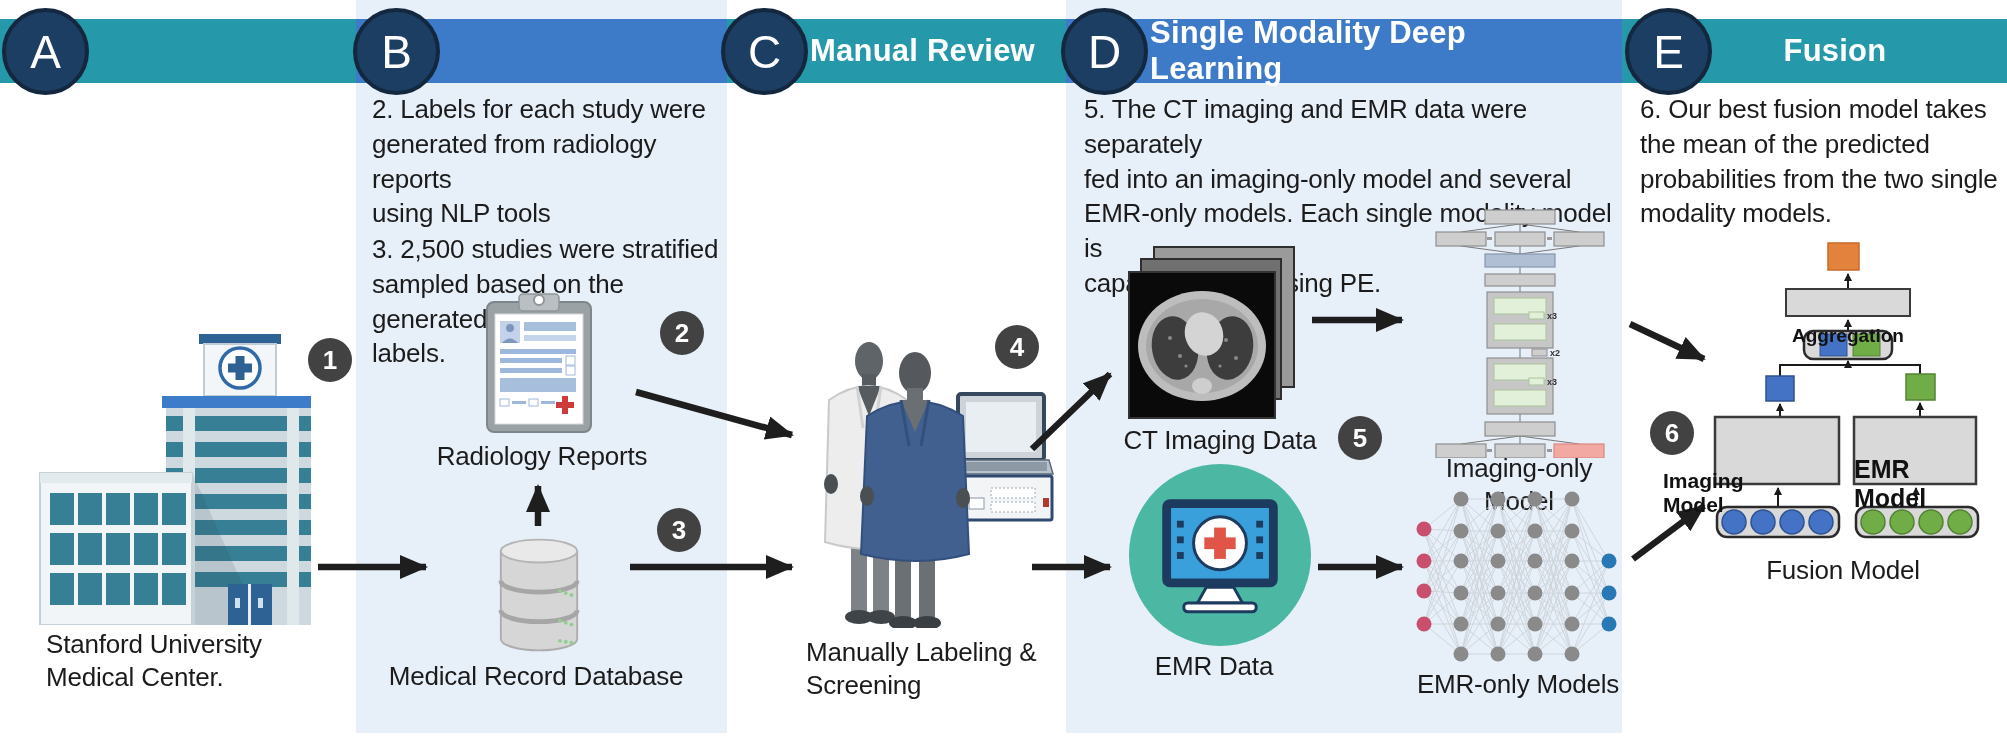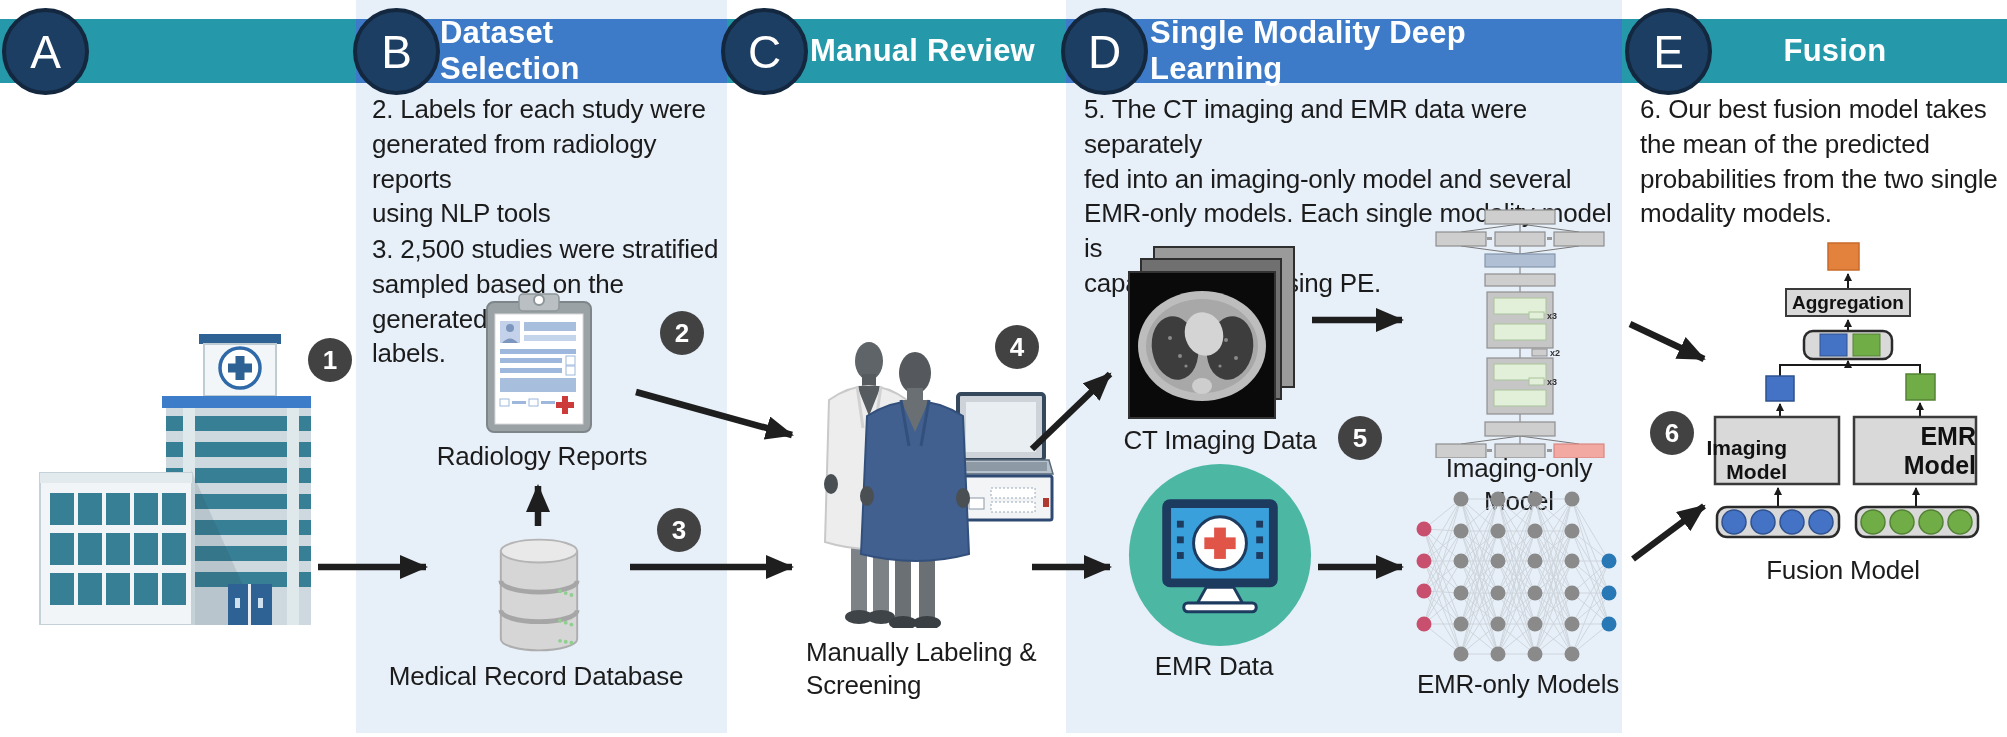--- a/index.html
+++ b/index.html
@@ -15,38 +15,37 @@
                  background:#1d3e63;border:4px solid #13273f;box-sizing:border-box;
                  display:flex;align-items:center;justify-content:center;color:#fff;font-size:46px;font-weight:400;}
   .para{position:absolute;white-space:pre-line;font-size:26px;line-height:1.34;color:#1b1b1b;letter-spacing:-0.2px;}
   .caption{position:absolute;font-size:26px;line-height:1.25;color:#1b1b1b;letter-spacing:-0.2px;}
   .caption.center{text-align:center;}
   .badge{position:absolute;width:44px;height:44px;border-radius:50%;background:#424242;
          display:flex;align-items:center;justify-content:center;color:#fff;font-size:26px;font-weight:700;z-index:8;}
   .icon{position:absolute;}
   svg{display:block;}
   #arrow-overlay{position:absolute;left:0;top:0;z-index:5;pointer-events:none;}
-  .fusion-label{position:absolute;display:flex;align-items:center;justify-content:center;text-align:right;
-                font-weight:700;color:#111;z-index:6;}
+  .fusion-label{position:absolute;display:flex;align-items:center;justify-content:center;text-align:left;
+                font-weight:700;color:#111;z-index:6;margin-top:33px;}
 </style>
 </head>
 <body>
 
 <div id="canvas">
 
   <div class="panel" style="left:356px;width:371px;"></div>
   <div class="panel" style="left:1066px;width:556px;"></div>
 
   <div class="hdr teal" style="left:0;width:356px;"></div>
   <div class="hdr blue" style="left:356px;width:371px;"></div>
   <div class="hdr teal" style="left:727px;width:339px;"></div>
   <div class="hdr blue" style="left:1066px;width:556px;"></div>
   <div class="hdr teal" style="left:1622px;width:385px;"></div>
 
-  <div class="hdr-title" style="left:440px;width:260px;">Dataset Selection</div>
   <div class="hdr-title" style="left:800px;width:245px;">Manual Review</div>
   <div class="hdr-title" style="left:1150px;width:445px;">Single Modality Deep Learning</div>
   <div class="hdr-title" style="left:1690px;width:290px;">Fusion</div>
 
   <div class="letter-circle" style="left:2px;">A</div>
   <div class="letter-circle" style="left:353px;">B</div>
   <div class="letter-circle" style="left:721px;">C</div>
   <div class="letter-circle" style="left:1061px;">D</div>
   <div class="letter-circle" style="left:1625px;">E</div>
 
@@ -107,20 +106,22 @@
           <rect x="98" y="213" width="24" height="32"></rect>
           <rect x="126" y="213" width="24" height="32"></rect>
         <rect x="14" y="253" width="24" height="32"></rect>
           <rect x="42" y="253" width="24" height="32"></rect>
           <rect x="70" y="253" width="24" height="32"></rect>
           <rect x="98" y="253" width="24" height="32"></rect>
           <rect x="126" y="253" width="24" height="32"></rect>
       </g>
     </svg>
   </div>
+  <div class="caption" style="left:46px;top:628px;width:250px;white-space:pre-line;">Stanford University
+Medical Center.</div>
 
   <div class="icon" style="left:486px;top:292px;">
     <svg width="106" height="142" viewBox="0 0 106 142">
       <rect x="1" y="10" width="104" height="130" rx="7" fill="#9aa2a6" stroke="#7e868a" stroke-width="2"></rect>
       <rect x="9" y="22" width="88" height="110" fill="#fff" stroke="#d8d8d8"></rect>
       <rect x="33" y="2" width="40" height="17" rx="4" fill="#b9bfc2" stroke="#8e969a" stroke-width="1.5"></rect>
       <circle cx="53" cy="8" r="5" fill="#fff" stroke="#8e969a" stroke-width="2"></circle>
       <rect x="14" y="29" width="20" height="22" fill="#c3d2ea"></rect>
       <circle cx="24" cy="36" r="4" fill="#7d96bd"></circle>
         <path d="M16,51 Q24,42 32,51 Z" fill="#7d96bd"></path>

